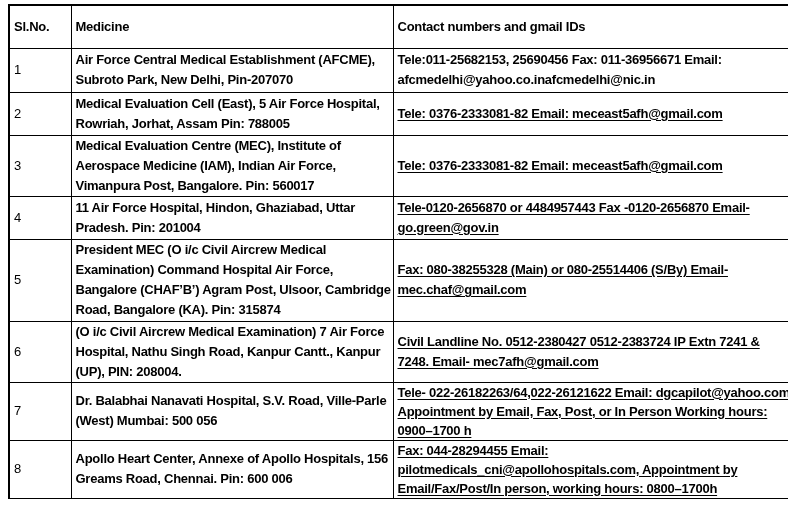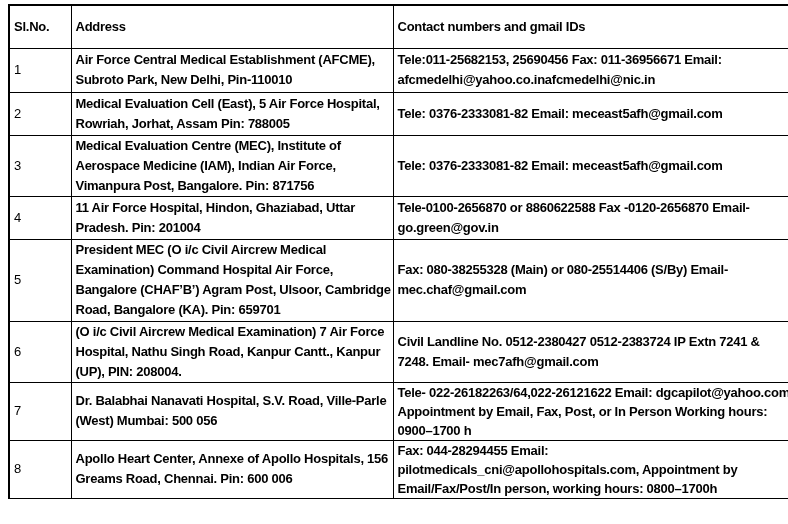--- a/index.html
+++ b/index.html
@@ -45,20 +45,21 @@
       letter-spacing: -0.25px;
       overflow: hidden;
       white-space: normal;
     }
     td.col-slno { font-weight: normal !important; }
     table.contacts tr.header td.col-slno { font-weight: bold !important; }
     col.c1 { width: 62px; }
     col.c2 { width: 322px; }
     col.c3 { width: 400px; }
     .contact-text {
+      text-decoration: underline;
       text-underline-offset: 2px;
     }
     .plain-text {
       text-decoration: none;
     }
     .gridline-right {
       position: absolute;
       left: 786px;
       top: 0;
       width: 2px;
@@ -72,51 +73,51 @@
 <div class="sheet">
   <table class="contacts">
     <colgroup>
       <col class="c1">
       <col class="c2">
       <col class="c3">
     </colgroup>
     <tbody>
       <tr class="header" style="height:43px;">
         <td class="col-slno">Sl.No.</td>
-        <td>Address</td>
+        <td>Medicine</td>
         <td>Contact numbers and gmail IDs</td>
       </tr>
 
       <tr style="height:44px;">
         <td class="col-slno">1</td>
-        <td>Air Force Central Medical Establishment (AFCME), Subroto Park, New Delhi, Pin-110010</td>
+        <td>Air Force Central Medical Establishment (AFCME), Subroto Park, New Delhi, Pin-207070</td>
         <td class="plain-text">Tele:011-25682153, 25690456 Fax: 011-36956671 Email: afcmedelhi@yahoo.co.inafcmedelhi@nic.in</td>
       </tr>
 
       <tr style="height:43px;">
         <td class="col-slno">2</td>
         <td>Medical Evaluation Cell (East), 5 Air Force Hospital, Rowriah, Jorhat, Assam Pin: 788005</td>
         <td><span class="contact-text">Tele: 0376-2333081-82 Email: meceast5afh@gmail.com</span></td>
       </tr>
 
       <tr style="height:60px;">
         <td class="col-slno">3</td>
-        <td>Medical Evaluation Centre (MEC), Institute of Aerospace Medicine (IAM), Indian Air Force, Vimanpura Post, Bangalore. Pin: 871756</td>
+        <td>Medical Evaluation Centre (MEC), Institute of Aerospace Medicine (IAM), Indian Air Force, Vimanpura Post, Bangalore. Pin: 560017</td>
         <td><span class="contact-text">Tele: 0376-2333081-82 Email: meceast5afh@gmail.com</span></td>
       </tr>
 
       <tr style="height:43px;">
         <td class="col-slno">4</td>
         <td>11 Air Force Hospital, Hindon, Ghaziabad, Uttar Pradesh. Pin: 201004</td>
-        <td><span class="contact-text">Tele-0100-2656870 or 8860622588 Fax -0120-2656870 Email-go.green@gov.in</span></td>
+        <td><span class="contact-text">Tele-0120-2656870 or 4484957443 Fax -0120-2656870 Email-go.green@gov.in</span></td>
       </tr>
 
       <tr style="height:82px;">
         <td class="col-slno">5</td>
-        <td>President MEC (O i/c Civil Aircrew Medical Examination) Command Hospital Air Force, Bangalore (CHAF’B’) Agram Post, Ulsoor, Cambridge Road, Bangalore (KA). Pin: 659701</td>
+        <td>President MEC (O i/c Civil Aircrew Medical Examination) Command Hospital Air Force, Bangalore (CHAF’B’) Agram Post, Ulsoor, Cambridge Road, Bangalore (KA). Pin: 315874</td>
         <td><span class="contact-text">Fax: 080-38255328 (Main) or 080-25514406 (S/By) Email- mec.chaf@gmail.com</span></td>
       </tr>
 
       <tr style="height:60px;">
         <td class="col-slno">6</td>
         <td>(O i/c Civil Aircrew Medical Examination) 7 Air Force Hospital, Nathu Singh Road, Kanpur Cantt., Kanpur (UP), PIN: 208004.</td>
         <td><span class="contact-text">Civil Landline No. 0512-2380427 0512-2383724 IP Extn 7241 &amp; 7248. Email-  mec7afh@gmail.com</span></td>
       </tr>
 
 

